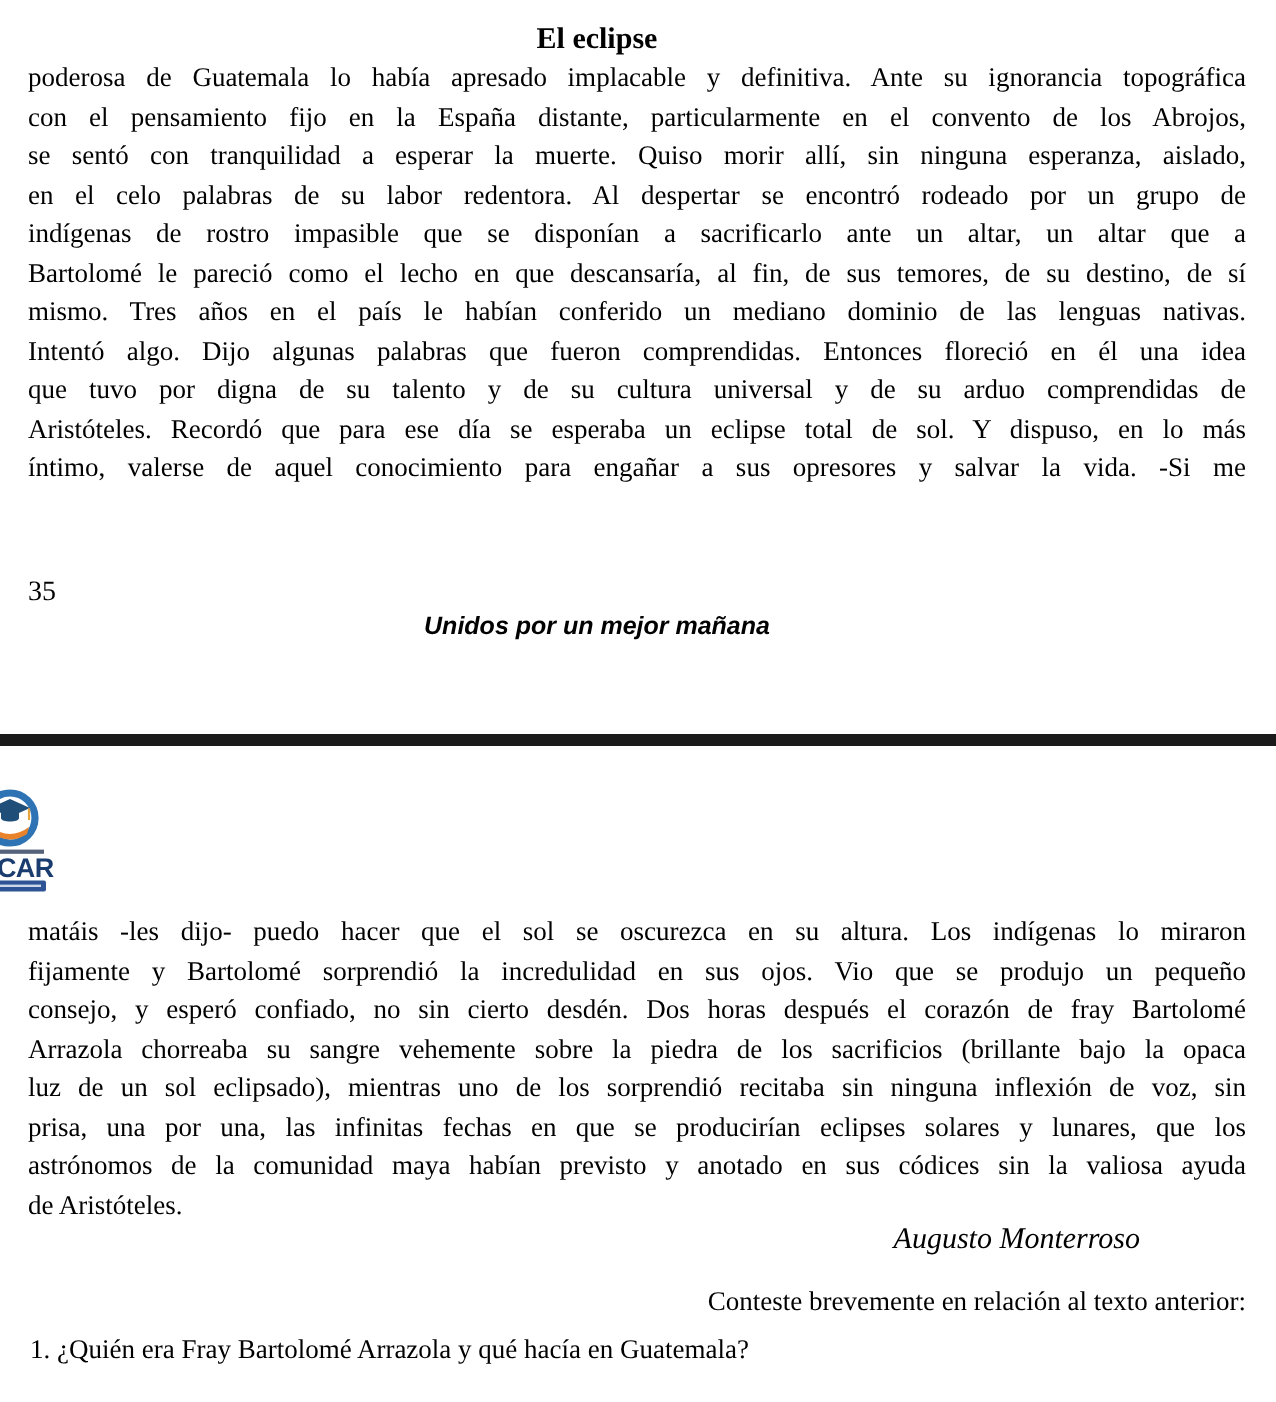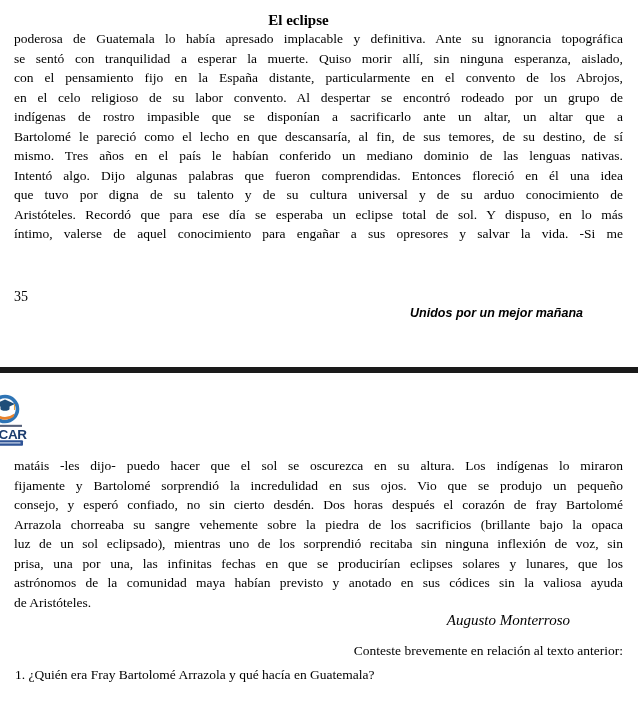--- a/index.html
+++ b/index.html
@@ -30,21 +30,21 @@
     height: 19.5px; overflow: hidden;
   }
   .tline.tline-last { text-align-last: left; }
 
   .page-number {
     position: absolute; top: 289px; left: 14px; right: 55px;
     font-size: 14px;
   }
   .motto {
     position: absolute; top: 306px; left: 14px; right: 55px;
-    text-align: right;
+    text-align: center;
     font-family: "Liberation Sans", sans-serif;
     font-size: 12.5px; font-weight: bold; font-style: italic;
   }
 
   .page-divider {
     position: absolute; top: 367px; left: 0; width: 638px; height: 6px;
   }
 
   .logo { position: absolute; left: -9px; top: 392px; }
 
@@ -64,28 +64,28 @@
 </style>
 </head>
 <body>
 
 <div class="doc">
 
   <h1 class="page-title">El eclipse</h1>
 
   <div class="body-text body-text-p1">
       <div class="tline">poderosa de Guatemala lo había apresado implacable y definitiva. Ante su ignorancia topográfica</div>
+      <div class="tline">con el pensamiento fijo en la España distante, particularmente en el convento de los Abrojos,</div>
       <div class="tline">se sentó con tranquilidad a esperar la muerte. Quiso morir allí, sin ninguna esperanza, aislado,</div>
-      <div class="tline">con el pensamiento fijo en la España distante, particularmente en el convento de los Abrojos,</div>
-      <div class="tline">en el celo religioso de su labor convento. Al despertar se encontró rodeado por un grupo de</div>
+      <div class="tline">en el celo palabras de su labor redentora. Al despertar se encontró rodeado por un grupo de</div>
       <div class="tline">indígenas de rostro impasible que se disponían a sacrificarlo ante un altar, un altar que a</div>
       <div class="tline">Bartolomé le pareció como el lecho en que descansaría, al fin, de sus temores, de su destino, de sí</div>
       <div class="tline">mismo. Tres años en el país le habían conferido un mediano dominio de las lenguas nativas.</div>
       <div class="tline">Intentó algo. Dijo algunas palabras que fueron comprendidas. Entonces floreció en él una idea</div>
-      <div class="tline">que tuvo por digna de su talento y de su cultura universal y de su arduo conocimiento de</div>
+      <div class="tline">que tuvo por digna de su talento y de su cultura universal y de su arduo comprendidas de</div>
       <div class="tline">Aristóteles. Recordó que para ese día se esperaba un eclipse total de sol. Y dispuso, en lo más</div>
       <div class="tline">íntimo, valerse de aquel conocimiento para engañar a sus opresores y salvar la vida. -Si me</div>
     </div>
 
   <div class="page-number">35</div>
 
   <div class="motto">Unidos por un mejor mañana</div>
 
   <div class="page-divider" style="background-color: rgb(26, 26, 26);"></div>
 

